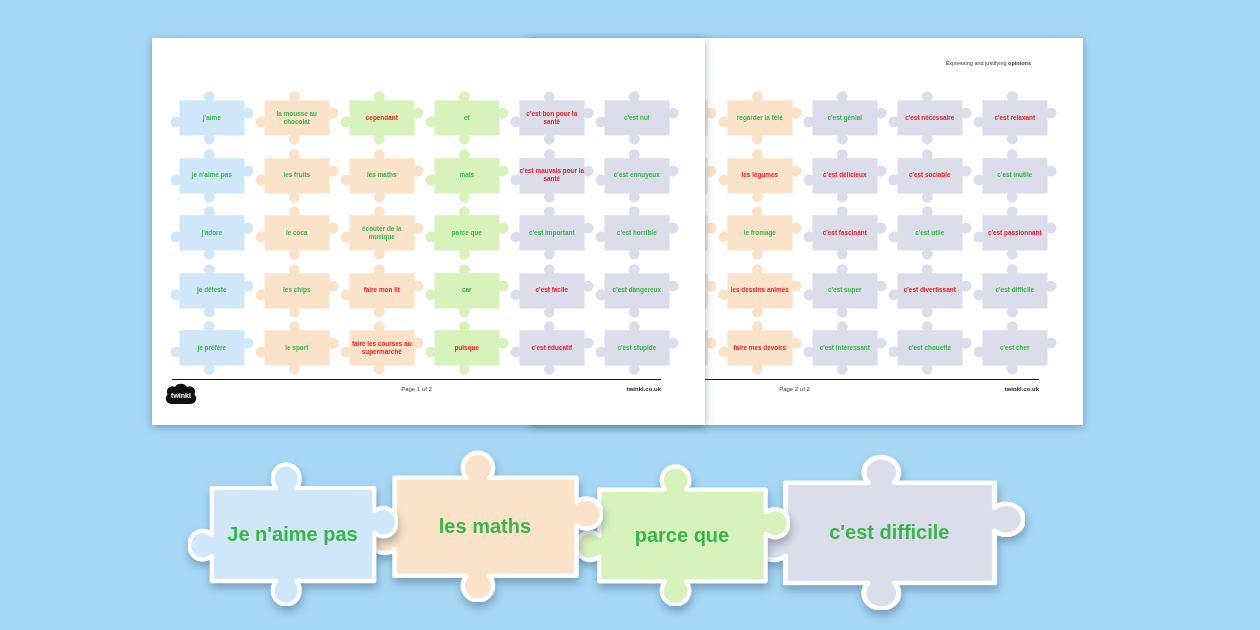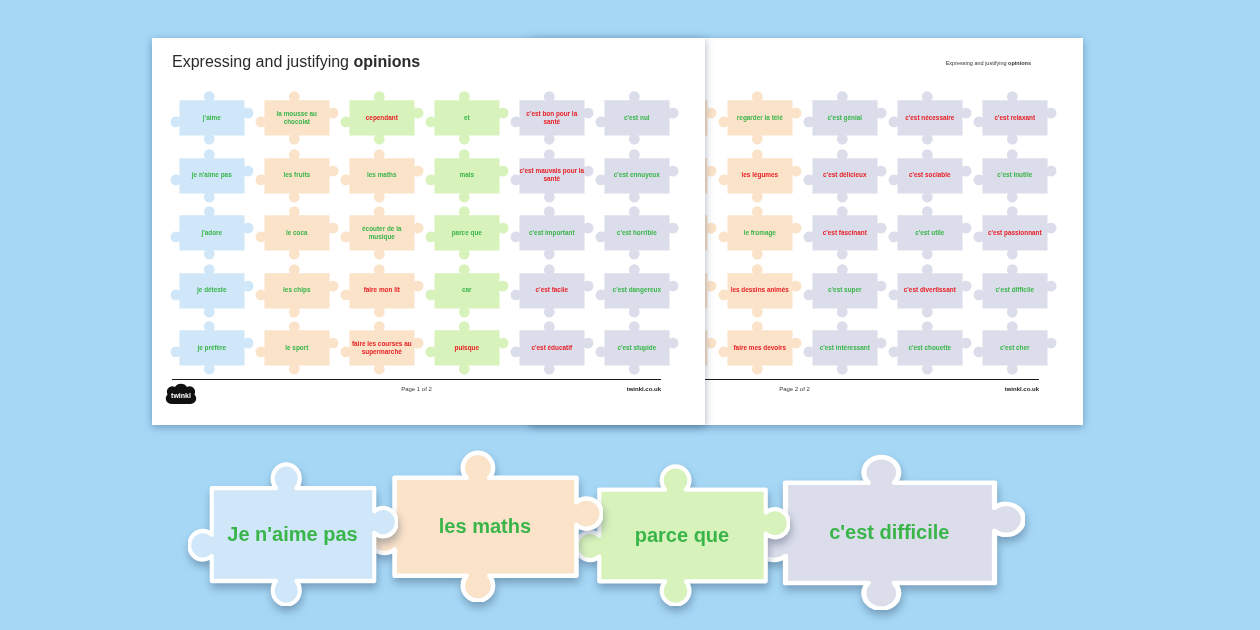--- a/index.html
+++ b/index.html
@@ -183,21 +183,20 @@
         </div>
       </div>
     <div class="footer">
       <div class="footrule"></div>
       <span class="pageno">Page 2 of 2</span>
       <span class="site">twinkl.co.uk</span>
     </div>
   </div>
 
   <div class="page page1">
-    <div class="title"><span>Expressing and justifying </span><b>opinions</b></div>
     <div class="grid" id="grid1">
         <div class="piece" style="left: 0px; top: 0px; width: 84px; height: 57px;">
           <svg viewBox="0 0 124 84" width="84" height="57" preserveAspectRatio="none">
             <path d="M14,18 H52 A8,8 0 1 1 64,18 H110 V31 A8,8 0 1 1 110,43 V70 H64 A8,8 0 1 1 52,70 H14 V56 A8,8 0 1 1 14,44 Z" fill="#CFE7F8"></path>
           </svg>
           <span class="lbl" style="color:#39B54A">j'aime</span>
         </div>
         <div class="piece" style="left: 85px; top: 0px; width: 84px; height: 57px;">
           <svg viewBox="0 0 124 84" width="84" height="57" preserveAspectRatio="none">
             <path d="M14,18 H52 A8,8 0 1 1 64,18 H110 V31 A8,8 0 1 1 110,43 V70 H64 A8,8 0 1 1 52,70 H14 V56 A8,8 0 1 1 14,44 Z" fill="#FBE3C9"></path>

